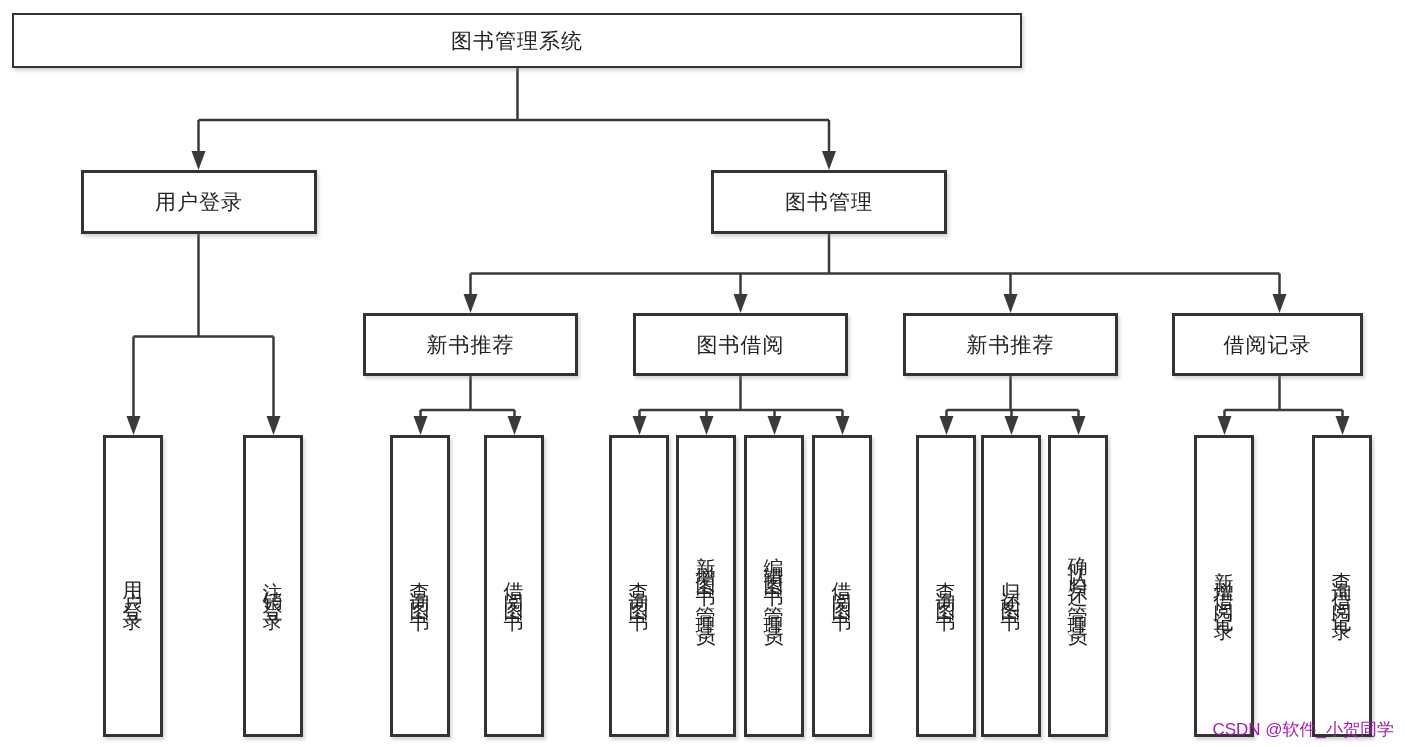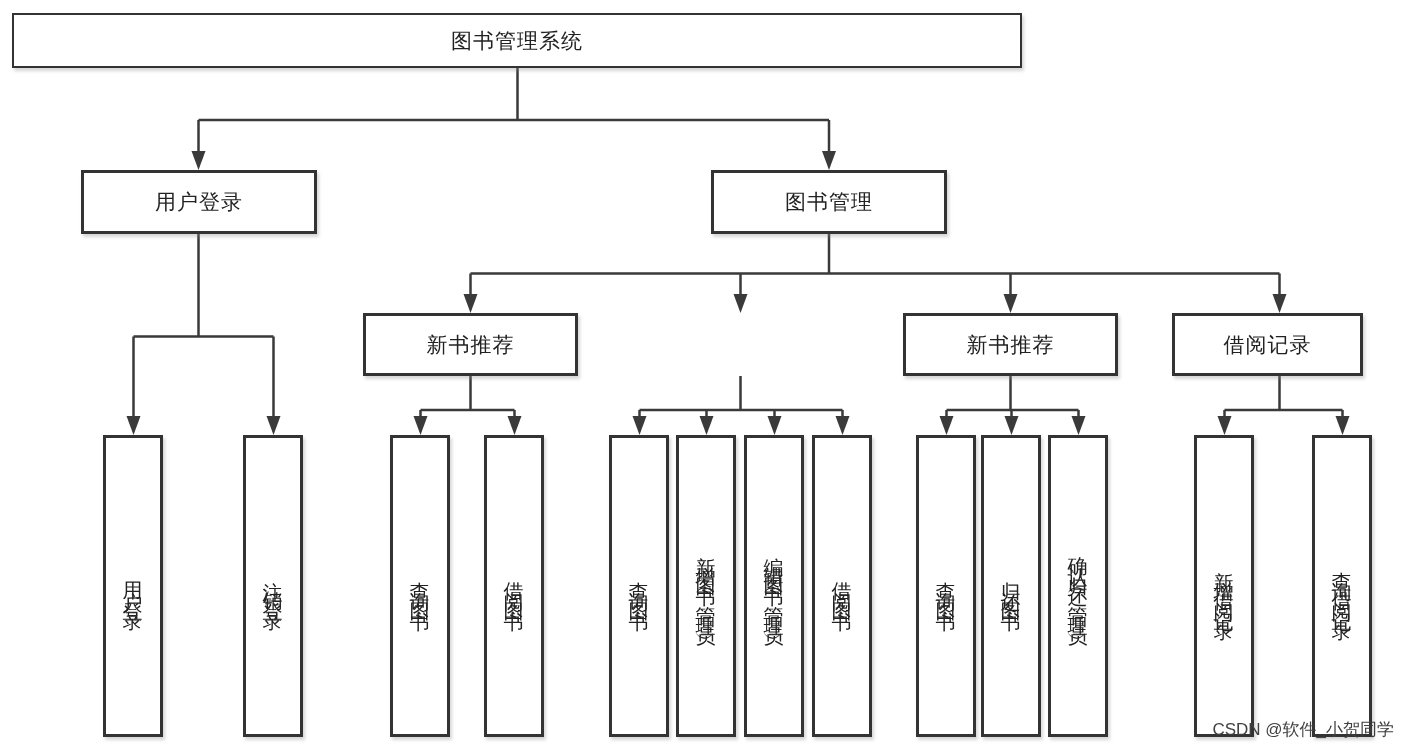--- a/index.html
+++ b/index.html
@@ -44,21 +44,21 @@
     line-height: 1;
     letter-spacing: 10px;
     white-space: nowrap;
   }
   .watermark {
     position: absolute;
     left: 1178px;
     top: 718px;
     width: 216px;
     font-size: 17px;
-    color: #404040;
+    color: #a21caf;
     text-align: right;
     white-space: nowrap;
   }
 </style>
 </head>
 <body>
 
 <div class="canvas">
 
   <svg class="connectors" width="1405" height="747" viewBox="0 0 1405 747">
@@ -111,20 +111,23 @@
   <div class="node branch" style="left:81px; top:170px; width:236px; height:64px;">
     <span>用户登录</span>
   </div>
   <div class="node branch" style="left:711px; top:170px; width:236px; height:64px;">
     <span>图书管理</span>
   </div>
 
   <div class="node branch" style="left:363px; top:313px; width:215px; height:63px;">
     <span>新书推荐</span>
   </div>
+  <div class="node branch" style="left:633px; top:313px; width:215px; height:63px;">
+    <span>图书借阅</span>
+  </div>
   <div class="node branch" style="left:903px; top:313px; width:215px; height:63px;">
     <span>新书推荐</span>
   </div>
   <div class="node branch" style="left:1172px; top:313px; width:191px; height:63px;">
     <span>借阅记录</span>
   </div>
 
   <div class="node leaf" style="left:103px; top:435px; width:60px; height:302px;">
     <span class="vtext">用户登录</span>
   </div>

